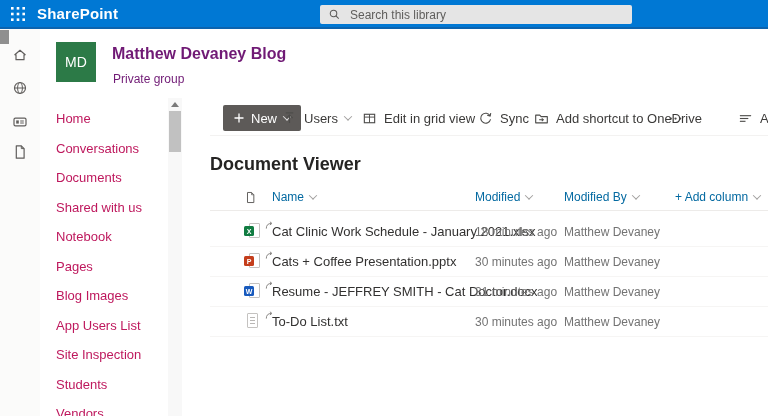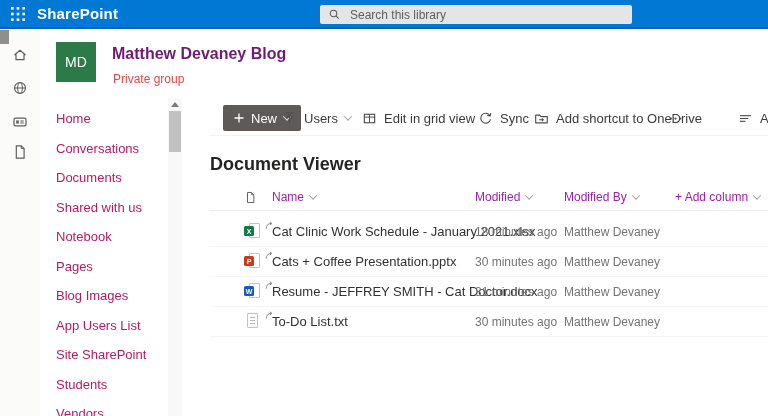--- a/index.html
+++ b/index.html
@@ -21,21 +21,21 @@
   .searchbox input::placeholder { color:#5f5e5c; opacity:1; }
   
   .rail { position:absolute; left:0; top:29px; bottom:0; width:40px; background:#fbfbfa; border-right:1px solid #f1f0ef; }
   .rail .ricon { position:absolute; left:12px; width:16px; height:16px; cursor:pointer; }
   .artifact { position:absolute; left:0px; top:30px; width:9px; height:14px; background:#8f8f8f; }
   
   .siteheader { position:absolute; left:40px; top:29px; width:728px; height:69px; background:#fff; border-bottom:1px solid #e8e7e6; }
   .avatar { position:absolute; left:16px; top:13px; width:40px; height:40px; background:#2c7a47;
     color:#fff; font-size:14px; font-weight:400; display:flex; align-items:center; justify-content:center; cursor:pointer; }
   .sitetitle { position:absolute; left:72px; top:16px; font-size:16px; font-weight:700; color:#701a75; cursor:pointer; }
-  .sitesub { position:absolute; left:73px; top:43px; font-size:12px; color:#ef4444; }
+  .sitesub { position:absolute; left:73px; top:43px; font-size:12px; color:#701a75; }
   
   .nav { position:absolute; left:40px; top:98px; width:128px; bottom:0; background:#fff; }
   .nav ul { list-style:none; margin:0; padding:6px 0 0 0; }
   .nav li { height:29.5px; display:flex; align-items:center; padding-left:16px; font-size:13px; color:#be185d; cursor:pointer; }
   
   .sbar { position:absolute; left:168px; top:98px; width:14px; bottom:0; background:#f8f8f8; }
   .sbar .up { position:absolute; left:3px; top:4px; width:0; height:0;
     border-left:4px solid transparent; border-right:4px solid transparent; border-bottom:5px solid #7a7a7a; cursor:pointer; }
   .sbar .thumb { position:absolute; left:1px; right:1px; top:13px; height:41px; background:#c1c1c1; cursor:pointer; }
   
@@ -45,21 +45,21 @@
   .newbtn { left:41px; background:#5d5a58; color:#ffffff; border-radius:2px; padding:0 11px; gap:7px; }
   .cmdbar-border { position:absolute; left:28px; right:0; top:37px; border-bottom:1px solid #f3f2f1; }
   .chev { display:inline-block; width:5px; height:5px; border-right:1.2px solid currentColor;
     border-bottom:1.2px solid currentColor; transform:rotate(45deg) translate(-1px,-1px); opacity:.8; }
   .chev.gray { color:#8a8886; }
   .viewctl { left:556px; }
   
   .pagetitle { position:absolute; left:28px; top:56px; font-size:18px; font-weight:700; color:#252423; }
   
   .table { position:absolute; left:28px; right:0; top:86px; }
-  .thead { position:relative; height:26px; border-bottom:1px solid #edebe9; font-size:12px; color:#a21caf; }
+  .thead { position:relative; height:26px; border-bottom:1px solid #edebe9; font-size:12px; color:#0369a1; }
   .thead .cell, .frow .cell { position:absolute; top:0; height:100%; display:flex; align-items:center; gap:6px; }
   .c-icon { left:34px; } .c-name { left:62px; } .c-mod { left:265px; } .c-modby { left:354px; } .c-add { left:465px; }
   .rows { margin-top:6px; }
   .frow { position:relative; height:29px; border-bottom:1px solid #f6f5f4; cursor:pointer; }
   .frow .name { font-size:13px; color:#323130; }
   .frow .meta { font-size:12px; color:#737373; }
   .newmark { position:absolute; left:55px; top:4px; width:9px; height:9px; }
   
   .fileicon { position:absolute; left:34px; top:6px; width:18px; height:17px; }
   .fileicon .page { position:absolute; left:5px; top:0; width:11px; height:15px; background:#fff;
@@ -151,21 +151,21 @@
         <li>
       <span>Pages</span>
     </li>
         <li>
       <span>Blog Images</span>
     </li>
         <li>
       <span>App Users List</span>
     </li>
         <li>
-      <span>Site SharePoint</span>
+      <span>Site Inspection</span>
     </li>
         <li>
       <span>Students</span>
     </li>
         <li>
       <span>Vendors</span>
     </li>
       </ul>
   </nav>
 

